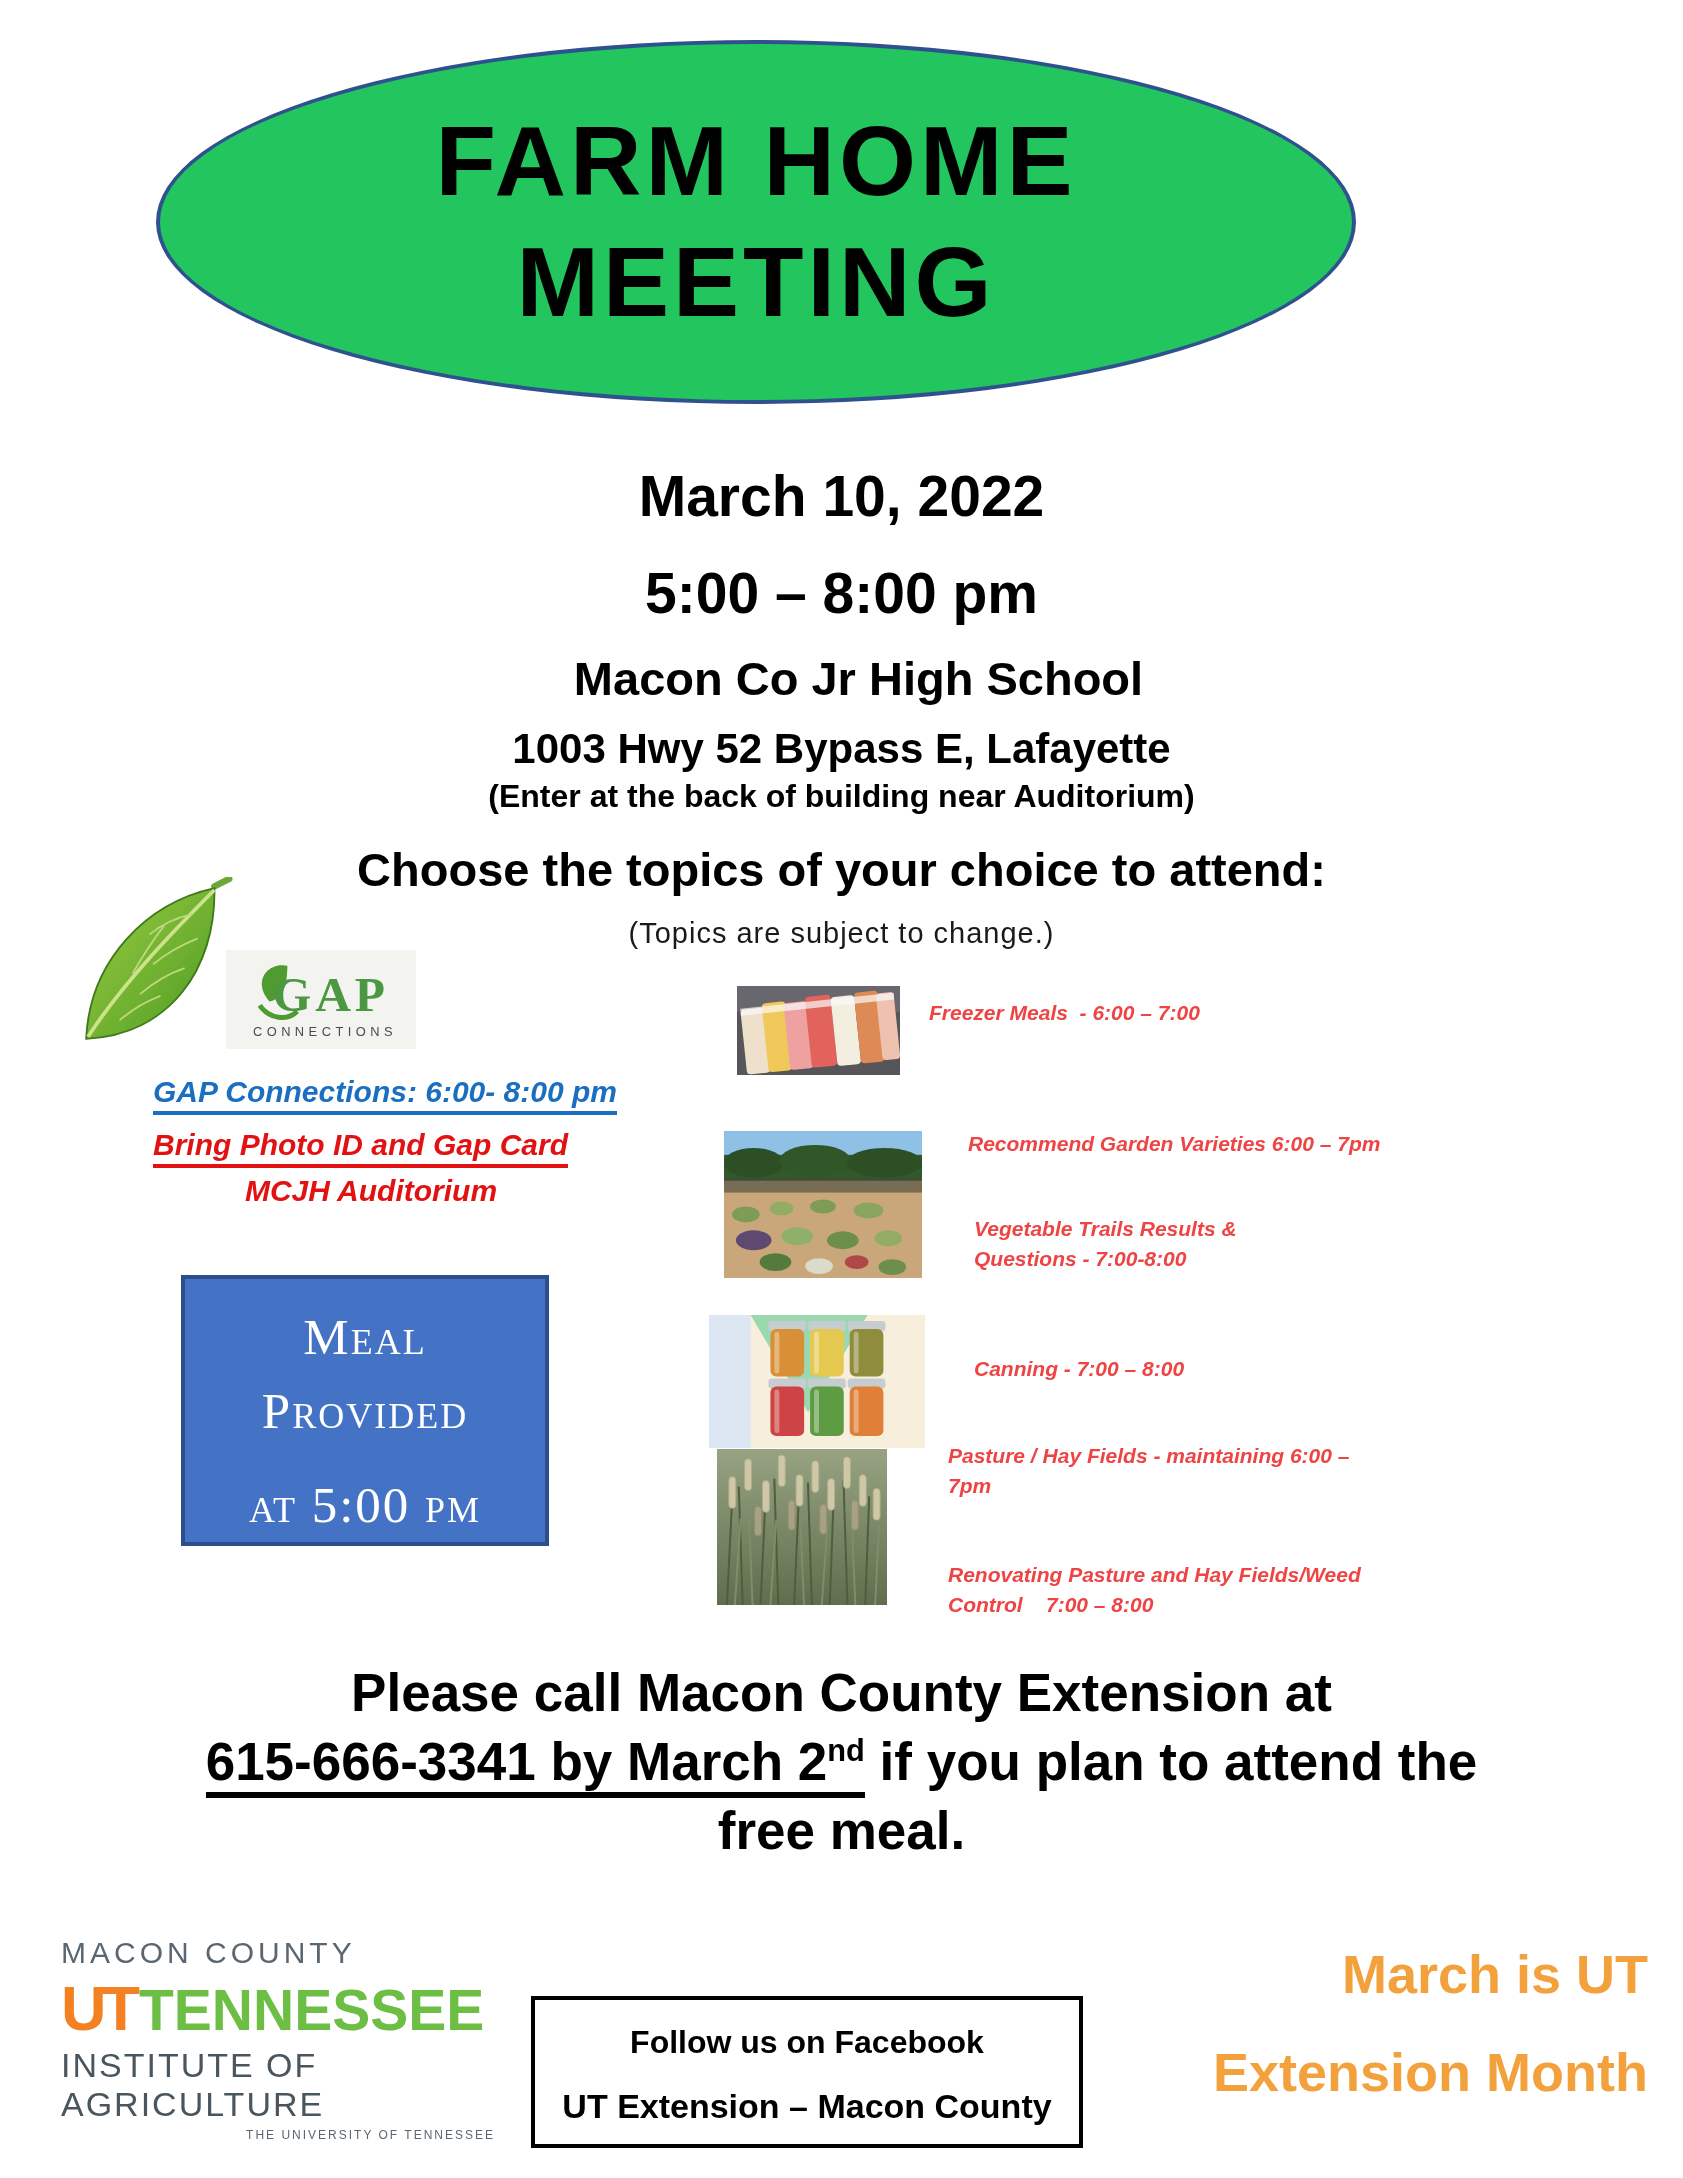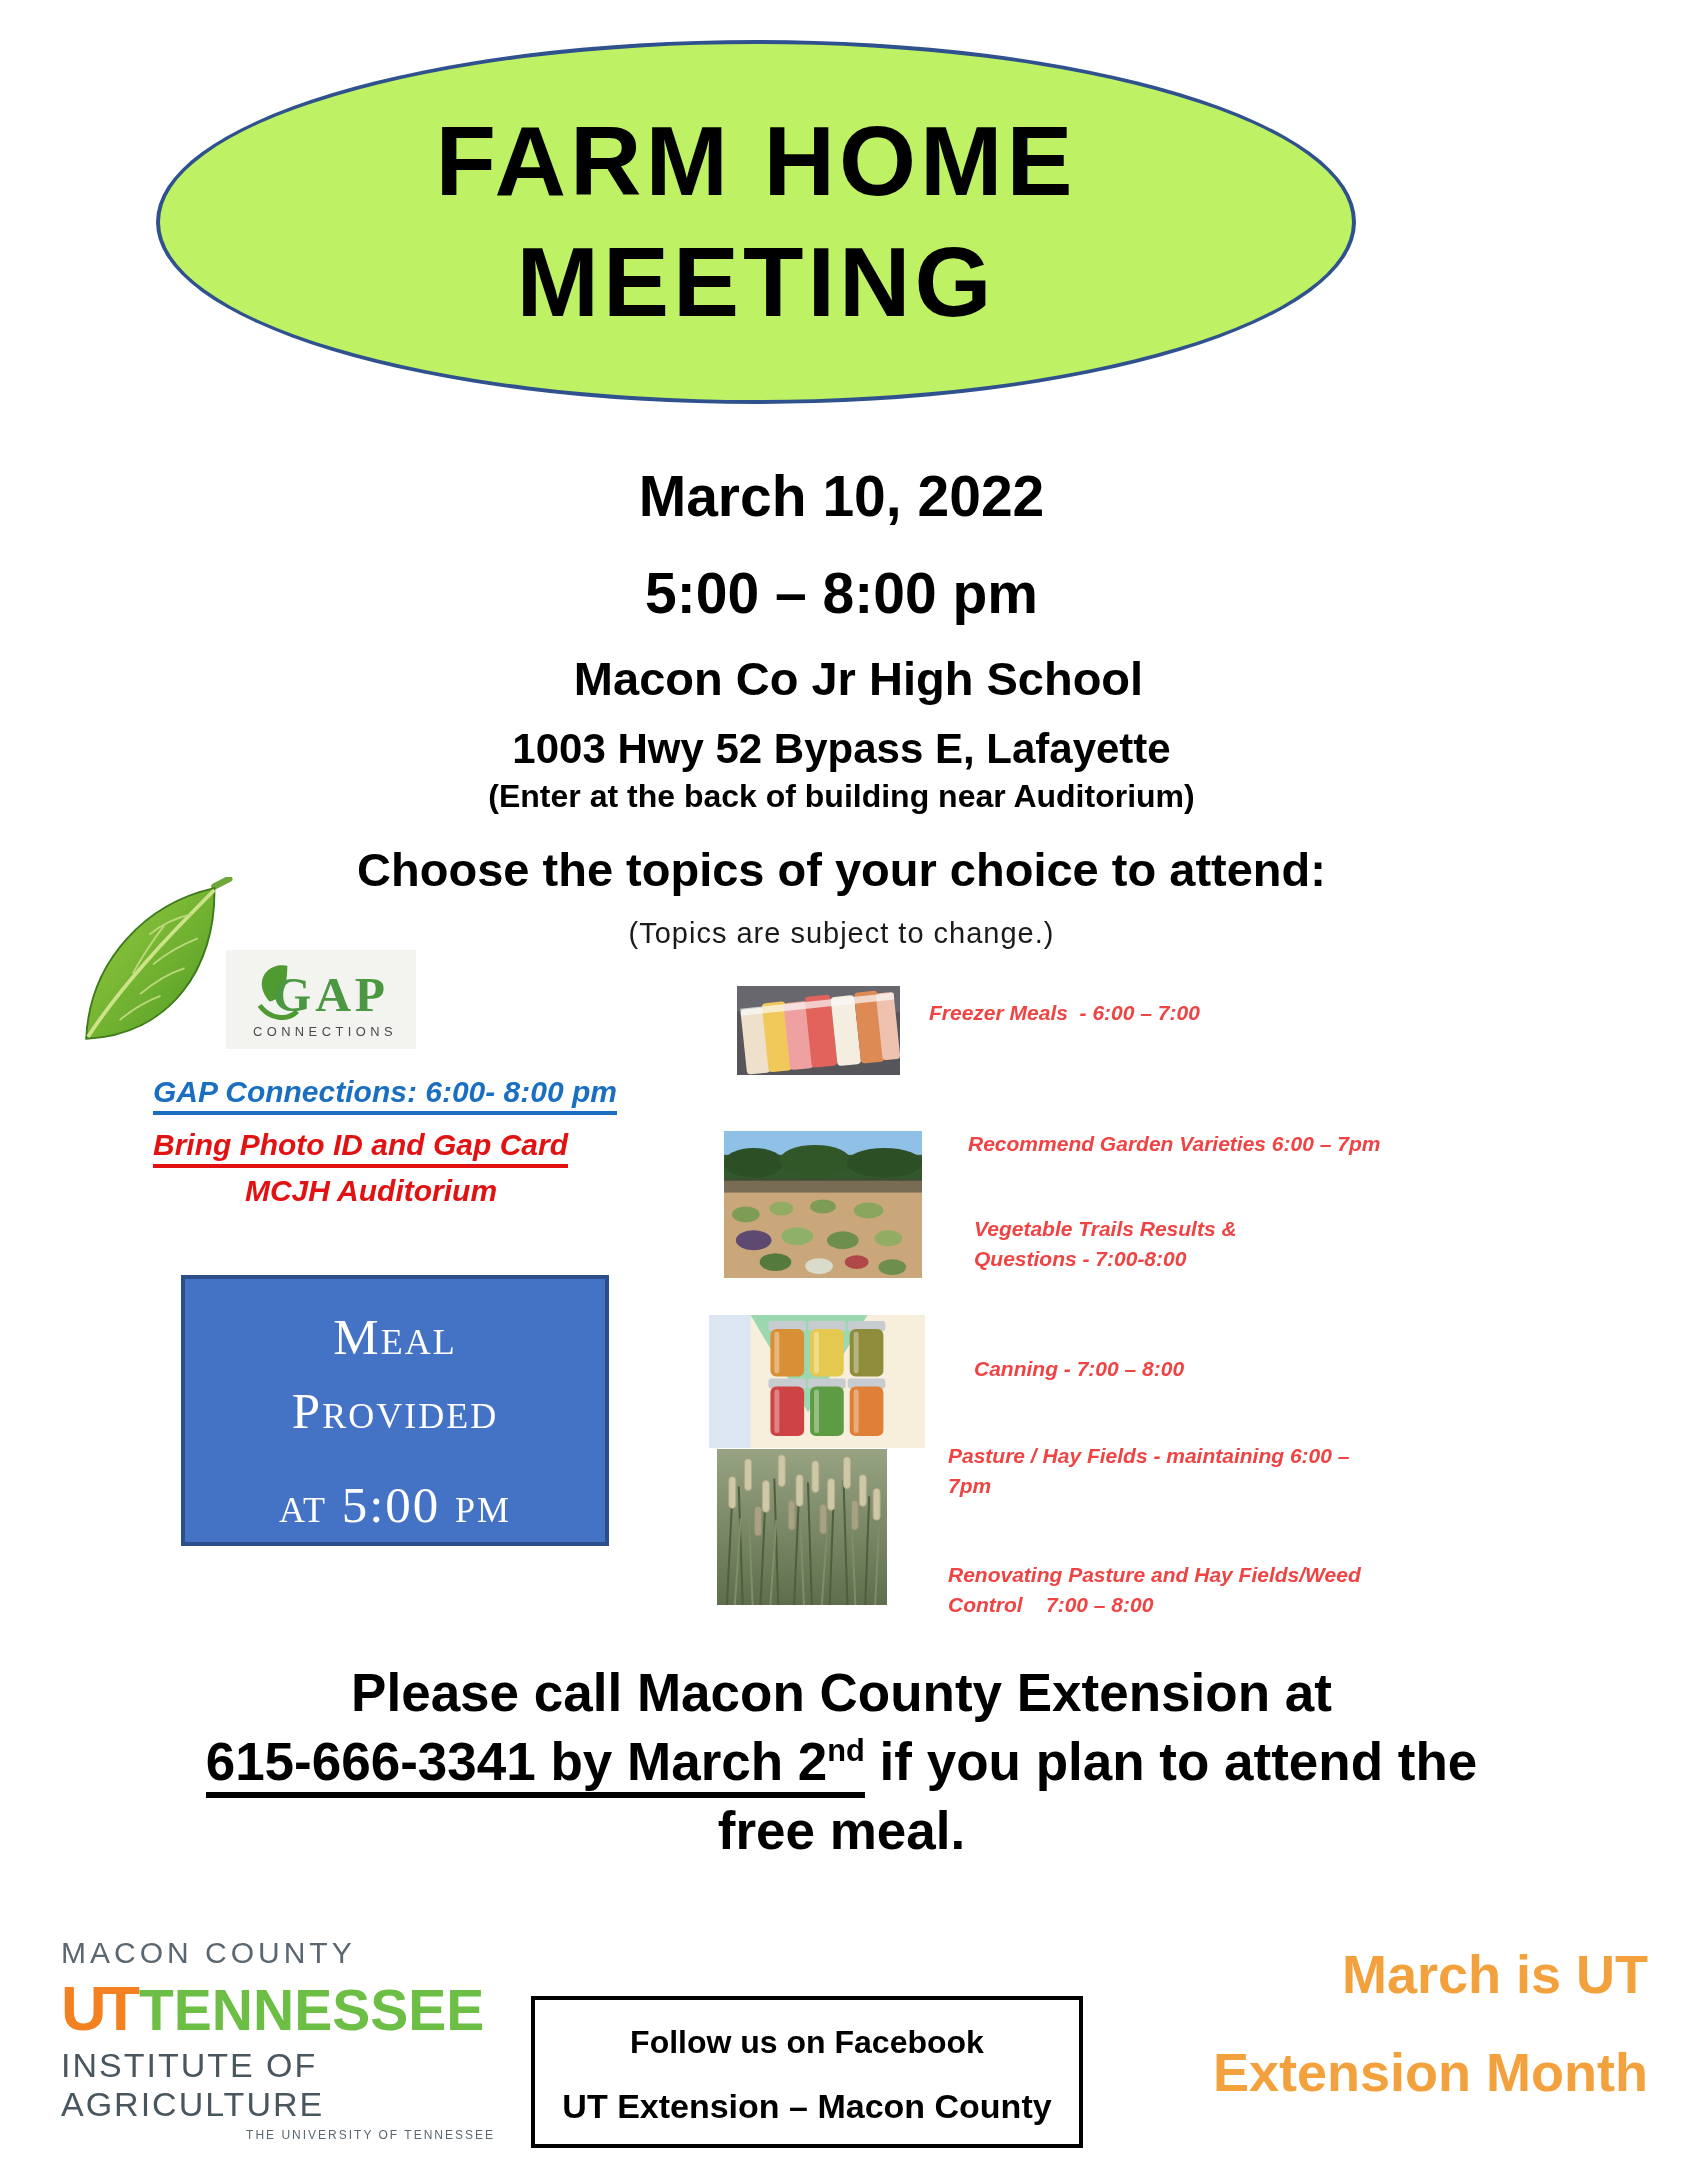--- a/index.html
+++ b/index.html
@@ -1,21 +1,21 @@
 <!DOCTYPE html>
 <html><head>
 <meta charset="utf-8">
 <style>
   * { margin:0; padding:0; box-sizing:border-box; }
   body { background:#ffffff; font-family:"Liberation Sans", sans-serif; }
   #flyer { position:relative; width:1683px; height:2178px; background:#ffffff; overflow:hidden; }
 
   
   .ellipse { position:absolute; left:156px; top:40px; width:1200px; height:364px;
-             background:#bef264; border:4px solid #2F528F; border-radius:50%;
+             background:#22c55e; border:4px solid #2F528F; border-radius:50%;
              display:flex; flex-direction:column; align-items:center; justify-content:center; }
   .ellipse .t-line { font-size:99px; font-weight:800; color:#000; letter-spacing:4px; line-height:1.22; }
 
   
   .cline { position:absolute; left:0; width:1683px; text-align:center; color:#000; font-weight:700; }
   .l-date   { top:463px; font-size:57px; }
   .l-time   { top:560px; font-size:57px; }
   .l-venue  { top:651px; font-size:47px;padding-left:34px; }
   .l-addr   { top:725px; font-size:42px; }
   .l-entry  { top:778px; font-size:32px; }
@@ -26,21 +26,21 @@
   .leaf-img { position:absolute; left:75px; top:877px; width:158px; height:182px; }
   .gap-logo { position:absolute; left:226px; top:950px; width:190px; height:99px; }
   .gap-line { position:absolute; left:153px; font-size:30px; font-weight:700; font-style:italic; }
   .gap-session { top:1075px; color:#1B6FC0; }
   .gap-req     { top:1128px; color:#E31212; }
   .gap-loc     { top:1174px; width:436px; text-align:center; color:#E31212; }
   .uline-b { border-bottom:4px solid #1B6FC0; padding-bottom:2px; display:inline-block; }
   .uline-r { border-bottom:4px solid #E31212; padding-bottom:2px; display:inline-block; }
 
   
-  .meal-box { position:absolute; left:181px; top:1275px; width:428px; height:271px;
+  .meal-box { position:absolute; left:181px; top:1275px; width:368px; height:271px;
               background:#4472C4; border:4px solid #2C4E8A; text-align:center;
               font-family:"Liberation Serif", serif; font-variant:small-caps;
               color:#fff; font-size:51px; line-height:1.45; padding-top:22px; letter-spacing:2px; }
   .meal-box .m3 { margin-top:20px; }
 
   
   .photo { position:absolute; }
   .p-freezer { left:737px; top:986px;  width:163px; height:89px; }
   .p-garden  { left:724px; top:1131px; width:198px; height:147px; }
   .p-canning { left:709px; top:1315px; width:216px; height:133px; }

